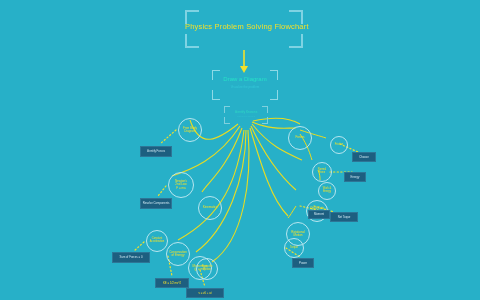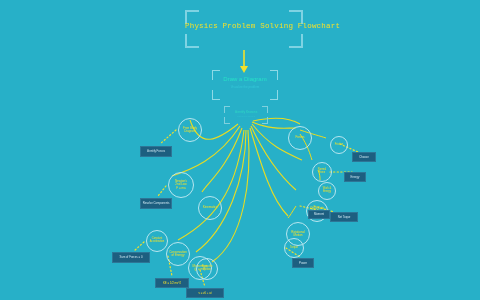--- a/index.html
+++ b/index.html
@@ -17,21 +17,21 @@
     position:absolute;left:185px;top:10px;width:118px;height:38px;
     box-sizing:border-box;
   }
   .title-frame .br{position:absolute;width:12px;height:12px;border:2px solid #7fd3e3;}
   .title-frame .tl{left:0;top:0;border-right:none;border-bottom:none;}
   .title-frame .tr{right:0;top:0;border-left:none;border-bottom:none;}
   .title-frame .bl{left:0;bottom:0;border-right:none;border-top:none;}
   .title-frame .brr{right:0;bottom:0;border-left:none;border-top:none;}
   .title-text{
     position:absolute;left:0;right:0;top:12px;text-align:center;
-    color:#f2e12a;font-size:7.5px;letter-spacing:.2px;white-space:nowrap;font-family:Liberation Mono, monospace;
+    color:#f2e12a;font-size:7.5px;letter-spacing:.2px;white-space:nowrap;
   }
 
   
   .center-frame{position:absolute;left:212px;top:70px;width:66px;height:30px;}
   .center-frame .br{position:absolute;width:7px;height:9px;border:1.5px solid #8fd9e6;}
   .center-frame .tl{left:0;top:0;border-right:none;border-bottom:none;}
   .center-frame .tr{right:0;top:0;border-left:none;border-bottom:none;}
   .center-frame .bl{left:0;bottom:0;border-right:none;border-top:none;}
   .center-frame .brr{right:0;bottom:0;border-left:none;border-top:none;}
   .center-title{position:absolute;left:0;right:0;top:6px;text-align:center;

